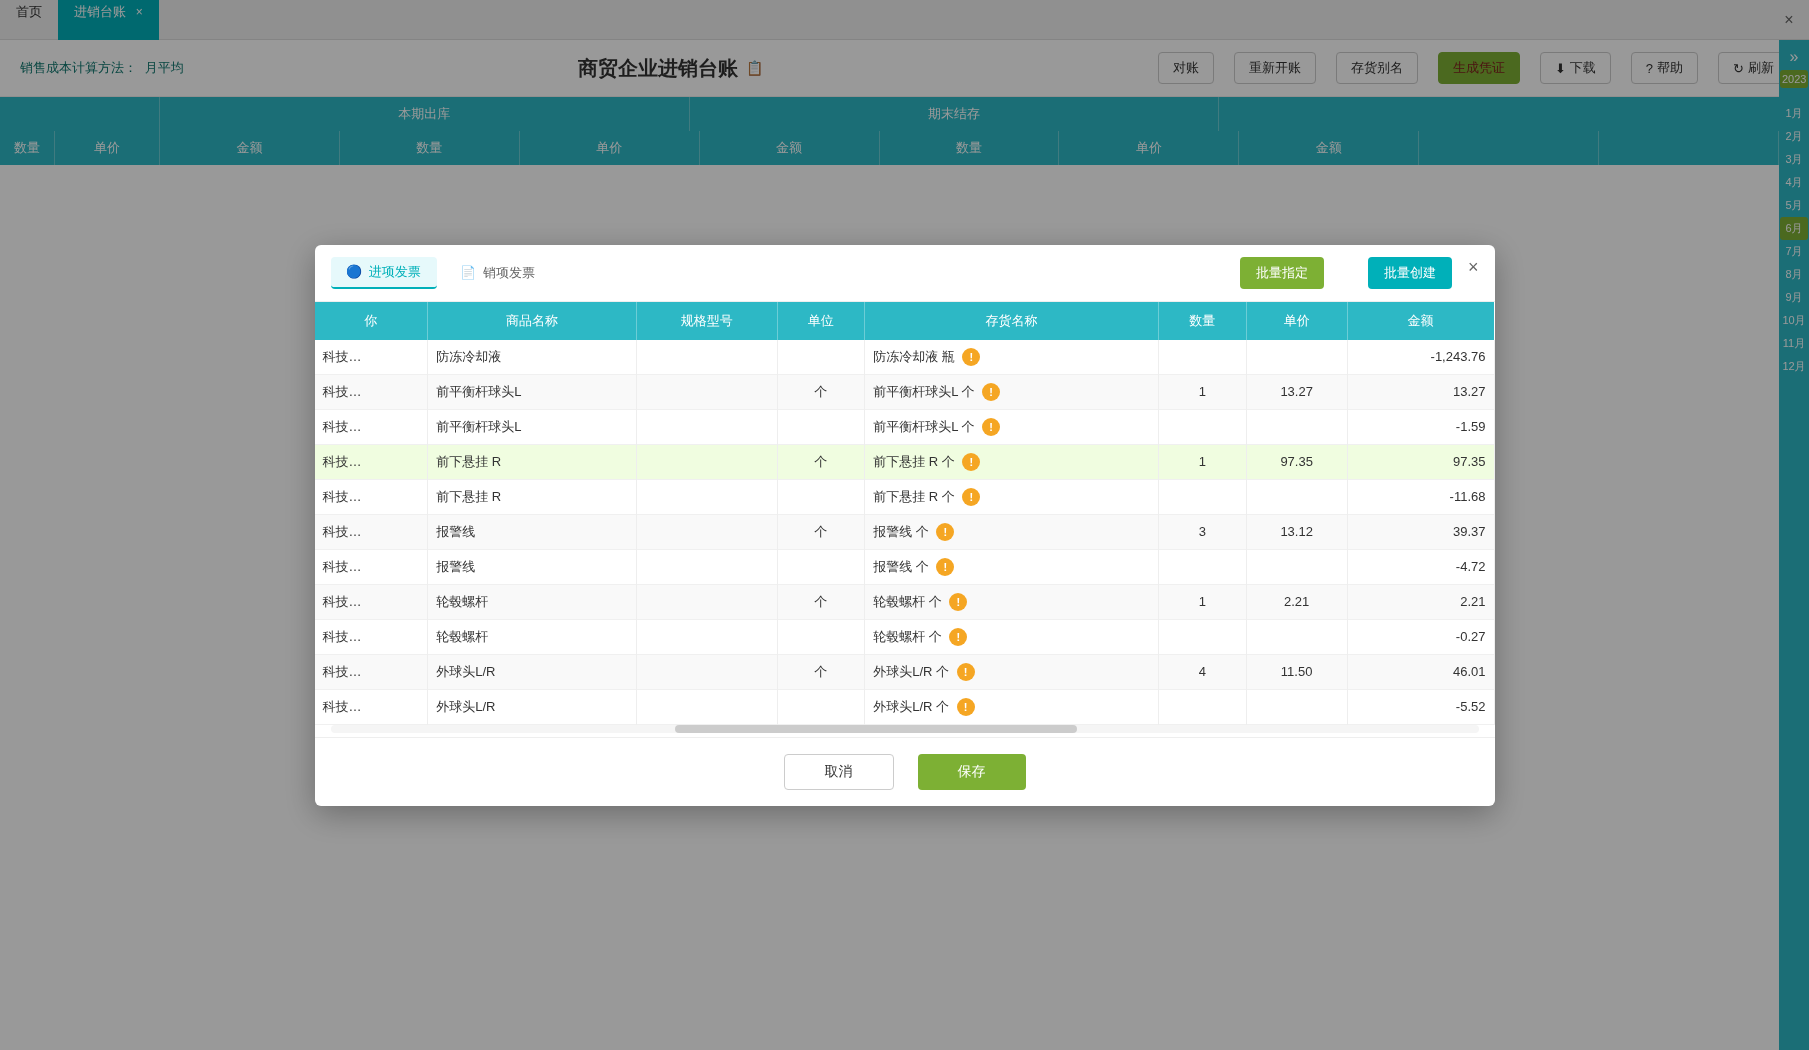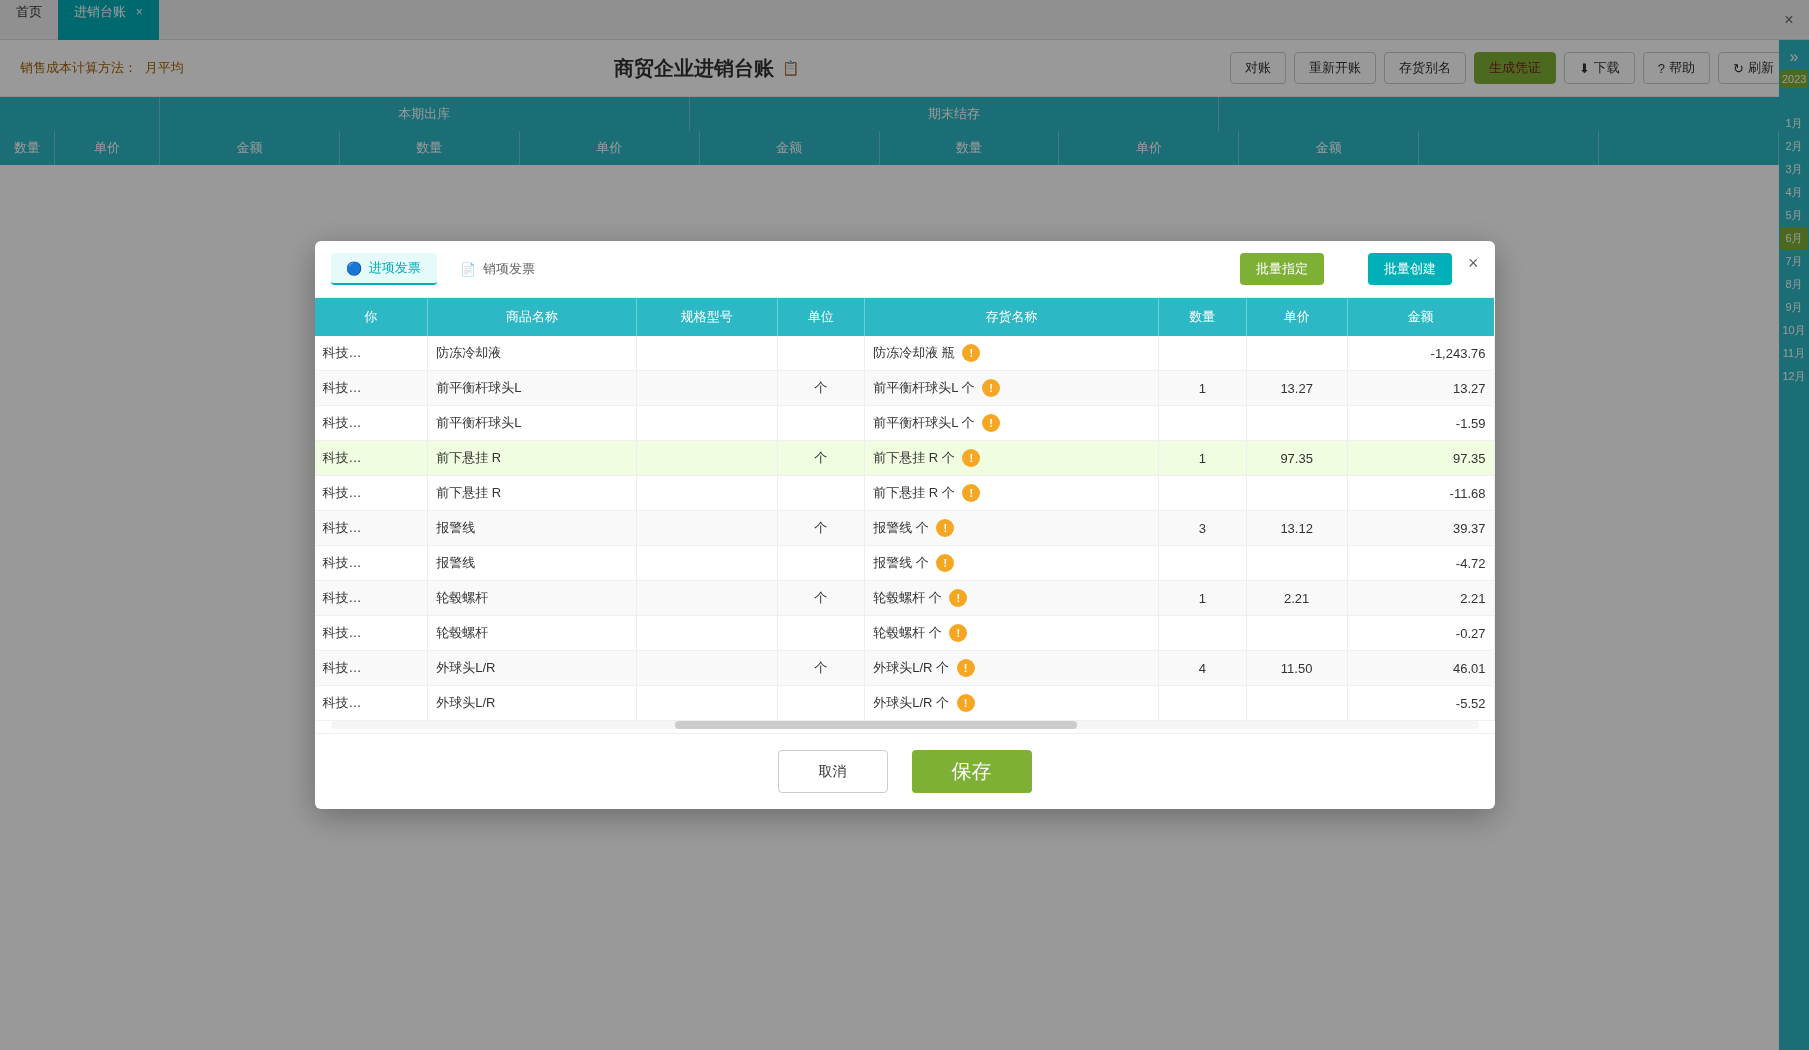--- a/index.html
+++ b/index.html
@@ -26,26 +26,26 @@
     
     .main-bg {
       background: #fff; position: relative; width: 100%; height: calc(100vh - 40px);
     }
 
     
     .toolbar {
       display: flex; align-items: center; padding: 12px 20px; background: #fff;
       border-bottom: 1px solid #eee;
     }
-    .toolbar-left { font-size: 13px; color: #a16207; }
+    .toolbar-left { font-size: 13px; color: #0f766e; }
     .toolbar-title {
       flex: 1; text-align: center; font-size: 20px; font-weight: bold; color: #333;
       display: flex; align-items: center; justify-content: center; gap: 8px;
     }
-    .toolbar-right { display: flex; gap: 8px; align-items: center; }
+    .toolbar-right { display: flex; gap: 20px; align-items: center; }
     .btn {
       padding: 6px 14px; border-radius: 4px; border: 1px solid #ccc;
       cursor: pointer; font-size: 13px; background: #fff; color: #333;
     }
     .btn-primary { background: #7db034; color: #7f1d1d; border-color: #7db034; }
     .btn-outline { background: #fff; color: #333; border: 1px solid #ccc; }
     .btn-icon { display: flex; align-items: center; gap: 4px; }
 
     
     .side-panel {
@@ -57,21 +57,21 @@
       color: #fff; font-size: 16px; cursor: pointer; padding: 4px;
     }
     .side-months {
       display: flex; flex-direction: column; align-items: center; margin-top: 8px;
     }
     .side-month {
       width: 28px; text-align: center; padding: 4px 2px; font-size: 11px;
       color: #fff; cursor: pointer;
     }
     .side-month.active { background: #7db034; border-radius: 3px; }
-    .side-year { background: #7db034; color: #fff; padding: 3px 2px; font-size: 11px; width: 28px; text-align: center; border-radius: 3px; margin-bottom: 16px; }
+    .side-year { background: #7db034; color: #fff; padding: 3px 2px; font-size: 11px; width: 28px; text-align: center; border-radius: 3px; margin-bottom: 6px; }
 
     
     .modal-overlay {
       position: fixed; top: 0; left: 0; right: 0; bottom: 0;
       background: rgba(0,0,0,0.4); z-index: 100;
       display: flex; align-items: center; justify-content: center;
     }
     .modal {
       background: #fff; border-radius: 6px; width: 1180px; max-width: 95vw;
       max-height: 85vh; display: flex; flex-direction: column;
@@ -124,21 +124,21 @@
     .modal-footer {
       padding: 16px; display: flex; justify-content: center; gap: 24px;
       border-top: 1px solid #eee;
     }
     .btn-cancel {
       padding: 8px 40px; border: 1px solid #ccc; border-radius: 4px;
       background: #fff; color: #333; cursor: pointer; font-size: 14px;
     }
     .btn-save {
       padding: 8px 40px; border: none; border-radius: 4px;
-      background: #7db034; color: #fff; cursor: pointer; font-size: 20px;
+      background: #7db034; color: #fff; cursor: pointer; font-size: 14px;
     }
 
     
     .modal-table-wrap::-webkit-scrollbar { height: 6px; width: 6px; }
     .modal-table-wrap::-webkit-scrollbar-thumb { background: #ccc; border-radius: 3px; }
 
     .negative { color: #e05; }
     .doc-icon { font-size: 14px; color: #00b0b9; }
   </style>
 </head>

